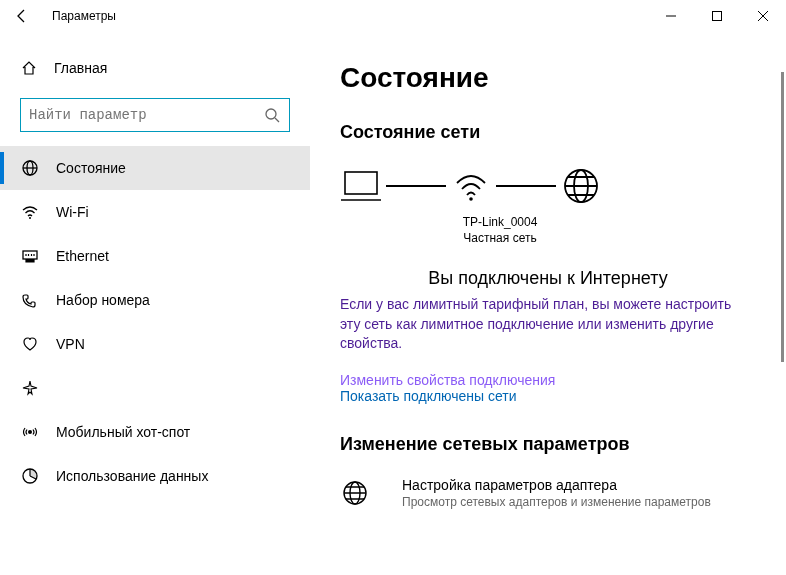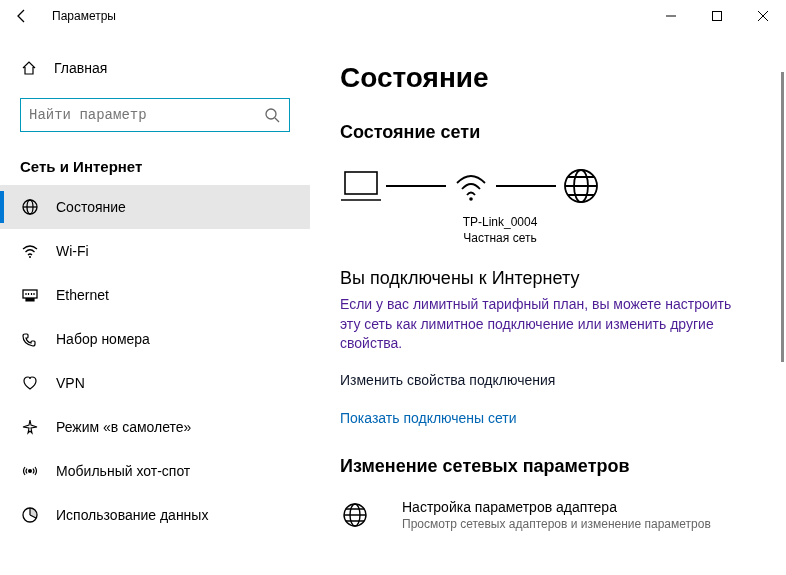--- a/index.html
+++ b/index.html
@@ -145,32 +145,32 @@
   font-size: 12px;
   line-height: 1.3;
   margin-left: 100px;
   width: 120px;
   margin-bottom: 22px;
 }
 .connected-title {
   font-size: 18px;
   font-weight: 400;
   margin-bottom: 6px;
+  text-align: center;
 }
 .connected-desc {
   font-size: 14px;
   color: #4c1d95;
   line-height: 1.4;
   margin-bottom: 18px;
   max-width: 400px;
 }
 .link {
   font-size: 14px;
-  color: #0f172a;
-  margin-bottom: 22px;
+  color: #8b5cf6;
   cursor: pointer;
 }
 .link.blue { color: #0066b4; margin-bottom: 30px; }
 .adapter-row {
   display: flex;
   gap: 32px;
   align-items: center;
   padding-bottom: 20px;
 }
 .adapter-row .aicon {
@@ -231,21 +231,20 @@
     <div class="search-box">
       <input type="text" placeholder="Найти параметр" style="">
       <span class="sicon">
         <svg width="16" height="16" viewBox="0 0 16 16">
             <circle cx="7" cy="7" r="5" stroke="#666" stroke-width="1.3" fill="none"></circle>
             <path d="M11 11 L15 15" stroke="#666" stroke-width="1.3"></path>
           </svg>
       </span>
     </div>
 
-    <div class="section-title">Сеть и Интернет</div>
 
     <ul class="nav-list">
       <li class="nav-item active">
         <span class="icon">
           <svg width="18" height="18" viewBox="0 0 18 18">
               <circle cx="9" cy="9" r="7" stroke="#000" stroke-width="1.3" fill="none"></circle>
               <ellipse cx="9" cy="9" rx="3" ry="7" stroke="#000" stroke-width="1.3" fill="none"></ellipse>
               <path d="M2 9 H16" stroke="#000" stroke-width="1.3"></path>
             </svg>
         </span>
@@ -284,21 +283,20 @@
             </svg>
         </span>
         <span class="label">VPN</span>
       </li>
       <li class="nav-item">
         <span class="icon">
           <svg width="18" height="18" viewBox="0 0 18 18">
               <path d="M9 2 L10 7 L16 9 L10 10 L11 15 L9 13 L7 15 L8 10 L2 9 L8 7 Z" stroke="#000" stroke-width="1.1" fill="none"></path>
             </svg>
         </span>
-        <span class="label">Режим «в самолете»</span>
       </li>
       <li class="nav-item">
         <span class="icon">
           <svg width="18" height="18" viewBox="0 0 18 18">
               <circle cx="9" cy="9" r="2" fill="#000"></circle>
               <path d="M4 5 Q1 9 4 13 M14 5 Q17 9 14 13 M6 6.5 Q4 9 6 11.5 M12 6.5 Q14 9 12 11.5" stroke="#000" stroke-width="1.2" fill="none"></path>
             </svg>
         </span>
         <span class="label">Мобильный хот-спот</span>
       </li>

